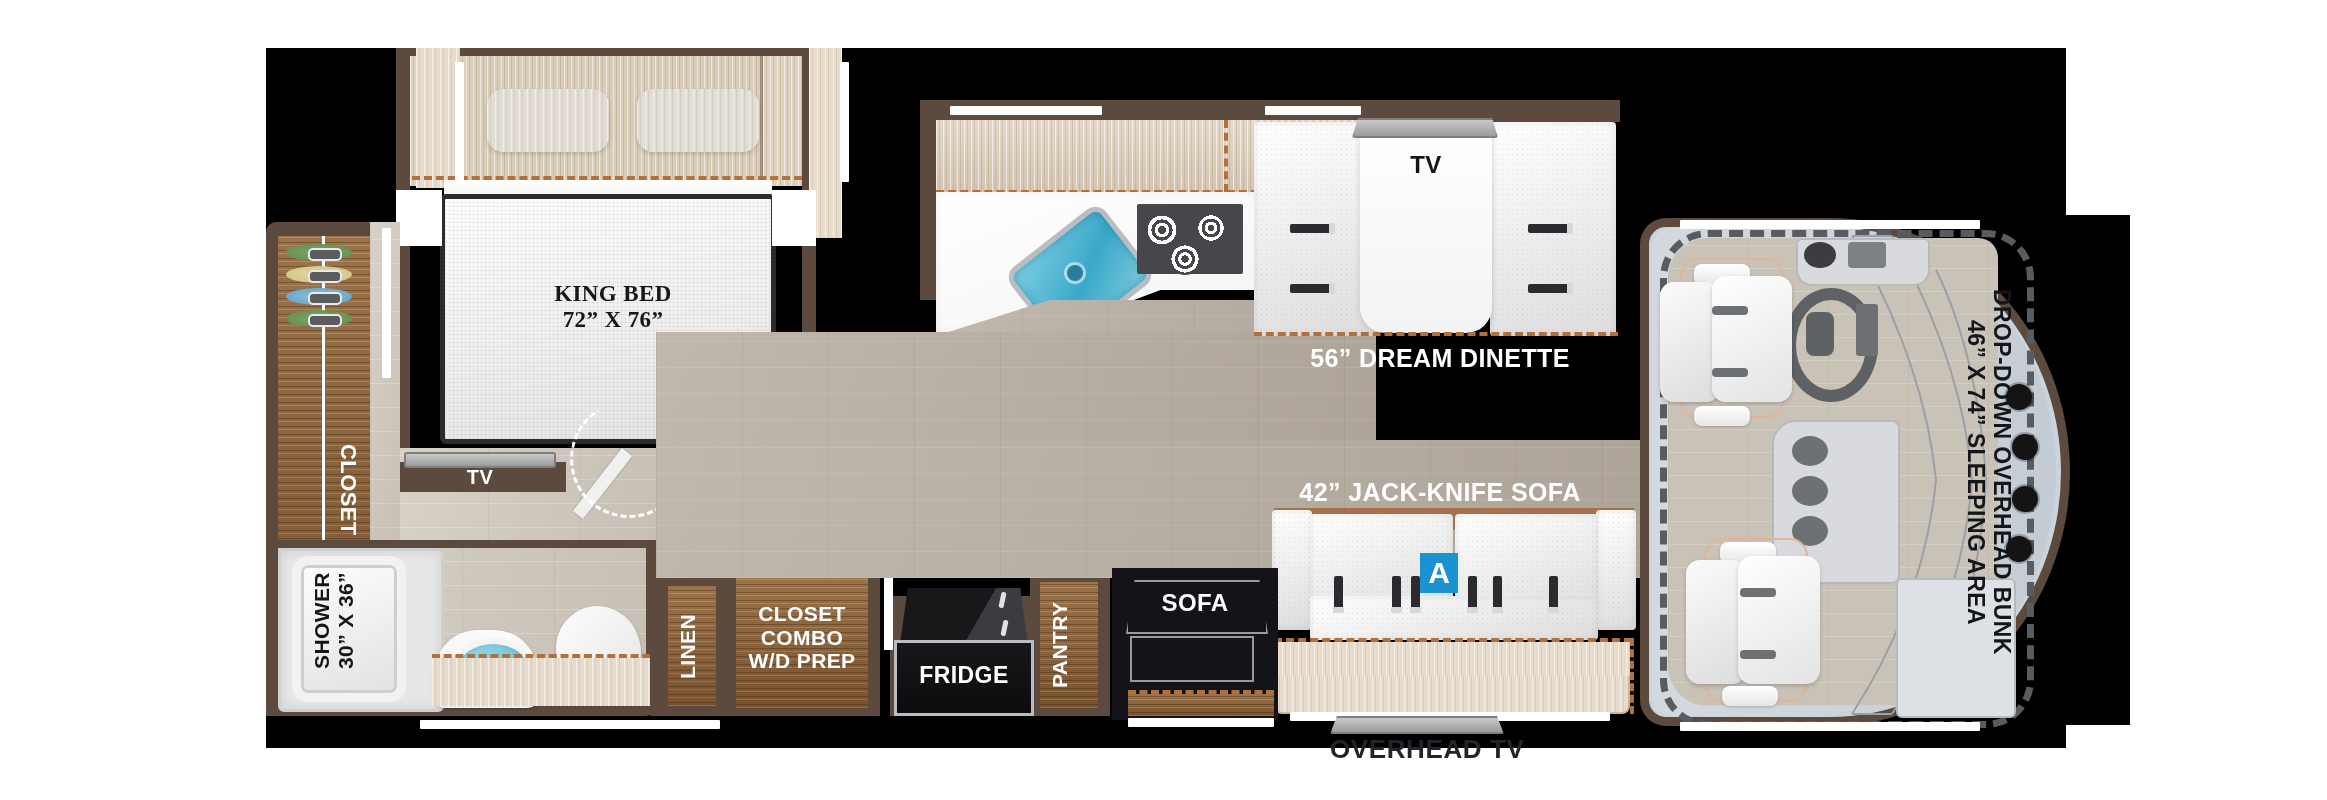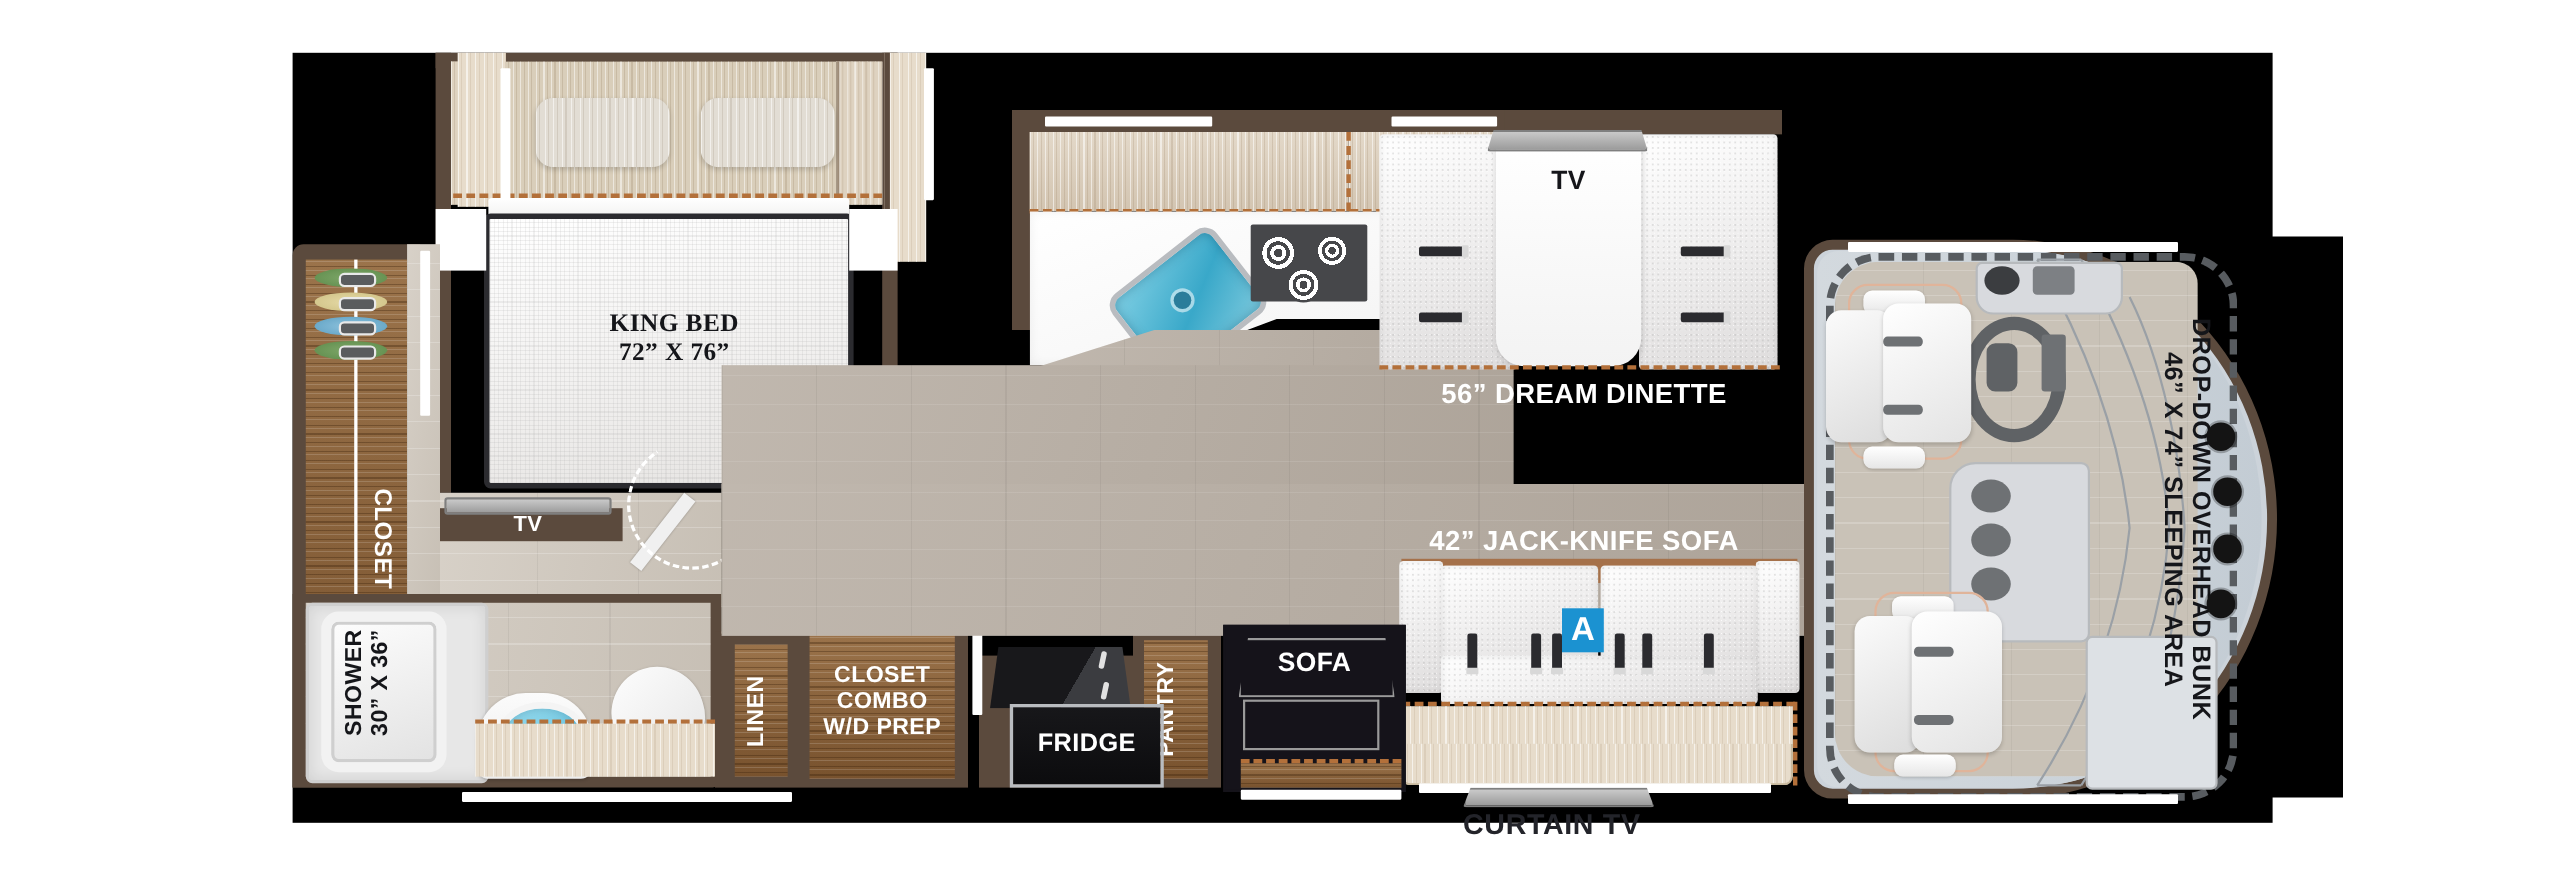--- a/index.html
+++ b/index.html
@@ -131,21 +131,21 @@
      radial-gradient(circle, #46474a 0 16%, #fff 16% 30%, #46474a 30% 44%, #fff 44% 60%, #46474a 60% 74%, #fff 74% 100%);}
 
   
   .sink{position:absolute;border-radius:14px;background:linear-gradient(150deg,#7fcfe4,#39a8c9 55%,#7cc9dd);
         border:5px solid #b9bcc0;box-shadow:inset 0 0 10px rgba(0,60,90,.35);}
   .drain{position:absolute;width:16px;height:16px;border-radius:50%;background:#2a7d9b;
          box-shadow:0 0 0 3px rgba(255,255,255,.55);}
 
   
   .fridge{position:absolute;background:linear-gradient(180deg,#17171a,#0c0c0e);
-          border:3px solid #b9bcc0;margin-left:24px;}
+          border:3px solid #b9bcc0;}
   .fridge-top{position:absolute;background:#111;}
 
   
   .entry{position:absolute;background:#15131a;border:2px solid #15131a;}
   .entry-in{position:absolute;border:2px solid #9a9a9a;}
 
   
   .shower-out{position:absolute;background:#e7e7e7;border:3px solid #cfcfcf;border-radius:6px;
               box-shadow:inset 0 0 14px rgba(0,0,0,.10);}
   .shower-pan{position:absolute;background:linear-gradient(160deg,#fdfdfd,#e2e2e2);
@@ -442,20 +442,20 @@
 
   <div class="marker" style="left:2006px;top:384px;"></div>
   <div class="marker" style="left:2012px;top:434px;"></div>
   <div class="marker" style="left:2012px;top:486px;"></div>
   <div class="marker" style="left:2006px;top:536px;"></div>
 
   <div class="win" style="left:1680px;top:220px;width:300px;"></div>
   <div class="win" style="left:1680px;top:722px;width:300px;"></div>
 
   <div class="tvbar" style="left:1330px;top:716px;width:170px;height:14px;clip-path:polygon(4% 0,96% 0,100% 100%,0 100%);"></div>
-  <div class="exttv" style="left:1330px;top:734px;width:240px;font-size:26px;">CURTAIN TV</div>
+  <div class="exttv" style="left:1330px;top:734px;width:240px;font-size:26px;">OVERHEAD TV</div>
 
   <div class="win" style="left:420px;top:720px;width:300px;"></div>
   <div class="win-v" style="left:382px;top:228px;height:150px;"></div>
   <div class="win-v" style="left:455px;top:62px;height:120px;"></div>
   <div class="win-v" style="left:840px;top:62px;height:120px;"></div>
 
 </div>
 
 </body></html>

